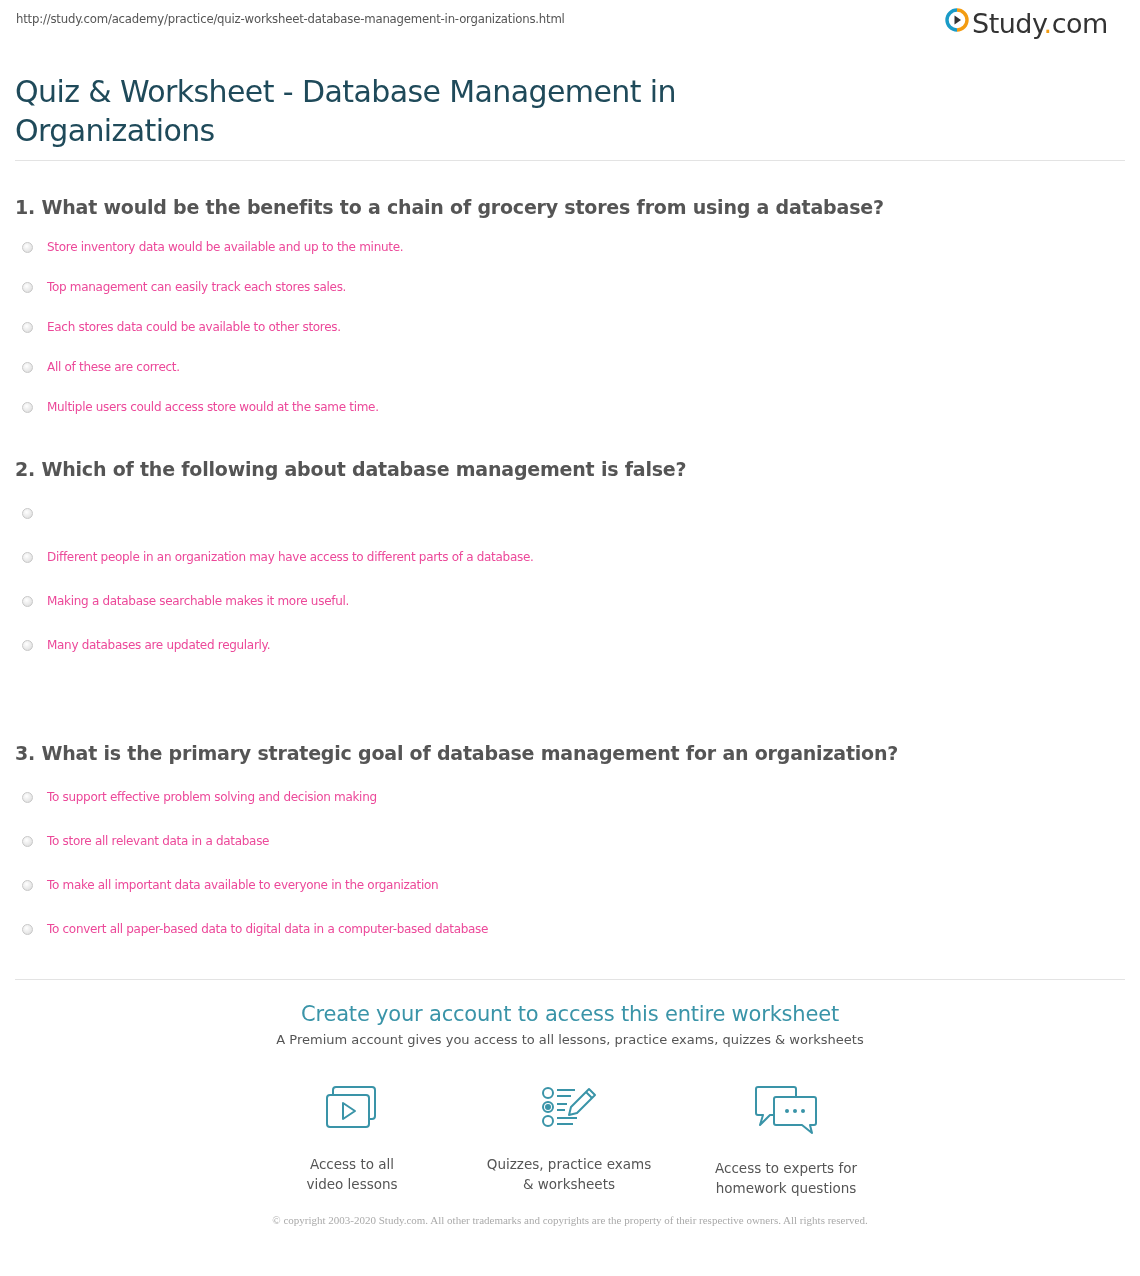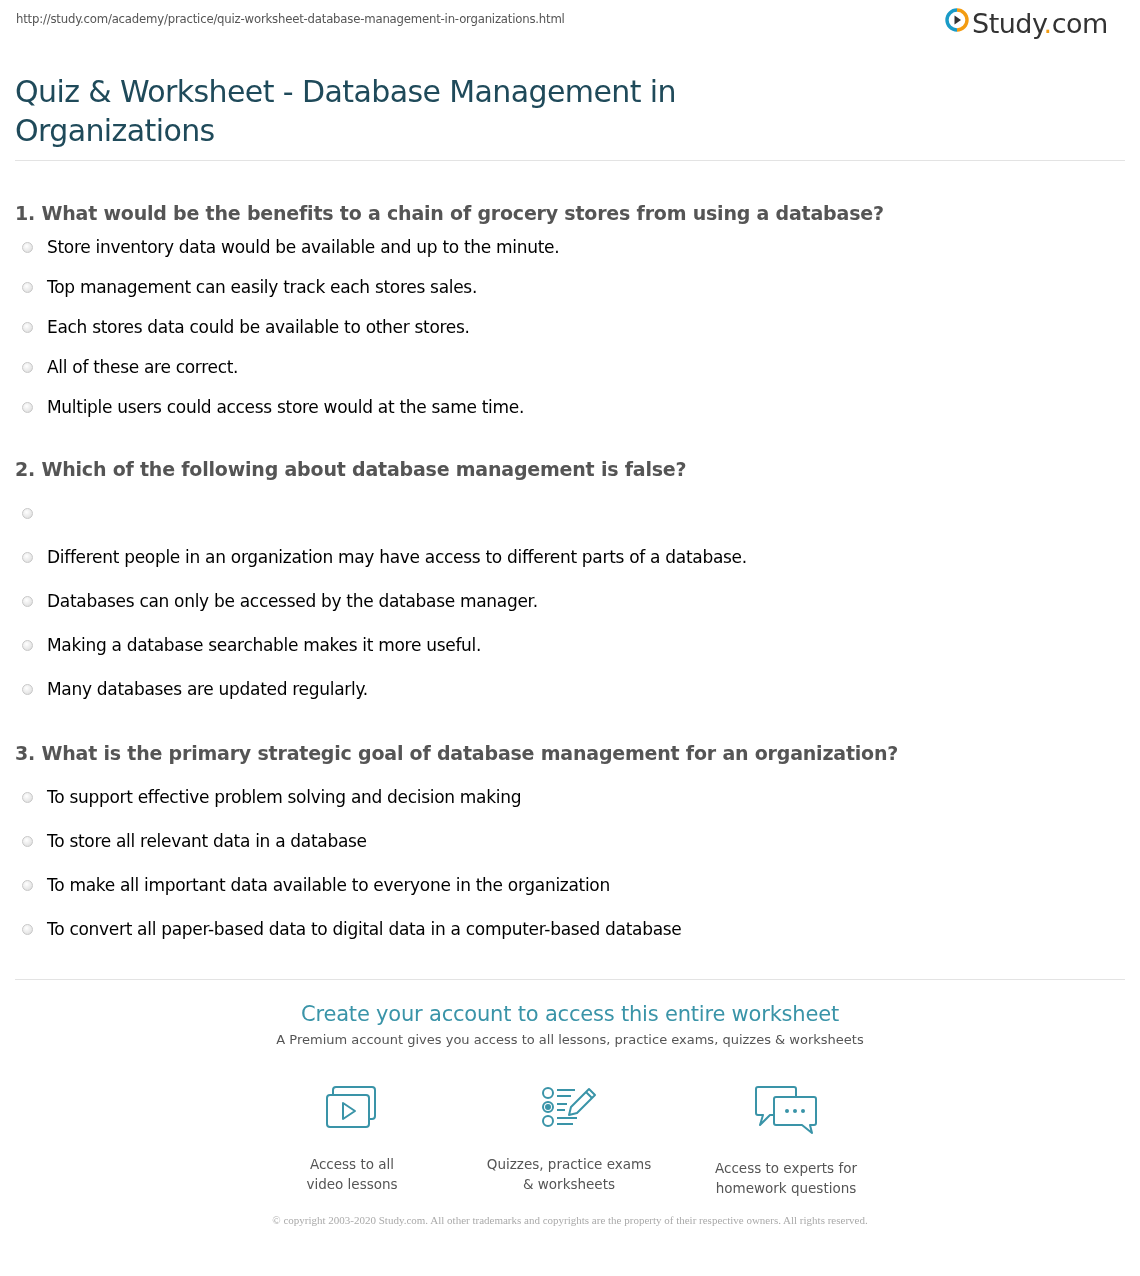--- a/index.html
+++ b/index.html
@@ -10,21 +10,21 @@
     .logo { position: absolute; left: 945px; top: 8px; display: flex; align-items: flex-start; height: 34px; }
     .logo svg { width: 24px; height: 24px; margin-right: 3px; }
     .logo-text { font-family: "DejaVu Sans", sans-serif; font-size: 27px; color: #333333; letter-spacing: -0.5px; }
     .logo-dot { color: #f39c12; }
 
     .title { position: absolute; left: 15px; top: 72px; width: 760px; font-size: 30px; line-height: 39px; color: #1f4a5a; font-weight: normal; letter-spacing: -0.6px; }
     .divider { position: absolute; left: 15px; width: 1110px; height: 1px; background: #e3e3e3; }
 
     .question { position: absolute; left: 15px; font-size: 19px; font-weight: bold; color: #555555; letter-spacing: -0.2px; }
     .answers { position: absolute; left: 22px; }
-    .answer { display: flex; align-items: center; height: 40px; font-size: 17px; color: #000000; letter-spacing: -0.3px; text-align: center; }
+    .answer { display: flex; align-items: center; height: 40px; font-size: 12px; color: #ec4899; letter-spacing: -0.3px; text-align: center; }
     .answers.tall .answer { height: 44px; }
     .radio { width: 11px; height: 11px; border-radius: 50%; border: 1px solid #c8c8c8; background: radial-gradient(circle at 40% 35%, #ffffff 0%, #e8e8e8 60%, #d4d4d4 100%); margin-right: 14px; flex-shrink: 0; }
 
     .cta { position: absolute; left: 0; width: 1140px; text-align: center; }
     .cta-title { top: 1002px; font-size: 21px; color: #3a94a8; font-weight: normal; letter-spacing: -0.2px; }
     .cta-sub { top: 1032px; font-size: 13px; color: #555; }
 
     .features { position: absolute; top: 1085px; left: 0; width: 1140px; }
     .feature { position: absolute; width: 200px; text-align: center; }
     .feature svg { display: block; margin: 0 auto; }
@@ -42,21 +42,21 @@
     <path d="M12 2 A10 10 0 0 0 12 22" fill="none" stroke="#1a9bc7" stroke-width="3.4"></path>
     <path d="M12 22 A10 10 0 0 0 12 2" fill="none" stroke="#f39c12" stroke-width="3.4"></path>
     <path d="M9.5 7.5 L16 12 L9.5 16.5 Z" fill="#333"></path>
   </svg>
   <span class="logo-text"><span>Study</span><span class="logo-dot">.</span><span>com</span></span>
 </div>
 
 <h1 class="title">Quiz &amp; Worksheet - Database Management in Organizations</h1>
 <div class="divider" style="top:160px;"></div>
 
-<div class="question" style="top:202px;">1. What would be the benefits to a chain of grocery stores from using a database?</div>
+<div class="question" style="top:196px;">1. What would be the benefits to a chain of grocery stores from using a database?</div>
 <div class="answers" style="top:227px;">
   <div class="answer">
       <span class="radio"></span>
       <span>Store inventory data would be available and up to the minute.</span>
     </div>
   <div class="answer">
       <span class="radio"></span>
       <span>Top management can easily track each stores sales.</span>
     </div>
   <div class="answer">
@@ -74,24 +74,20 @@
 </div>
 
 <div class="question" style="top:458px;">2. Which of the following about database management is false?</div>
 <div class="answers tall" style="top:491px;">
   <div class="answer">
       <span class="radio"></span>
     </div>
   <div class="answer">
       <span class="radio"></span>
       <span>Different people in an organization may have access to different parts of a database.</span>
-    </div>
-  <div class="answer">
-      <span class="radio"></span>
-      <span>Databases can only be accessed by the database manager.</span>
     </div>
   <div class="answer">
       <span class="radio"></span>
       <span>Making a database searchable makes it more useful.</span>
     </div>
   <div class="answer">
       <span class="radio"></span>
       <span>Many databases are updated regularly.</span>
     </div>
 </div>

